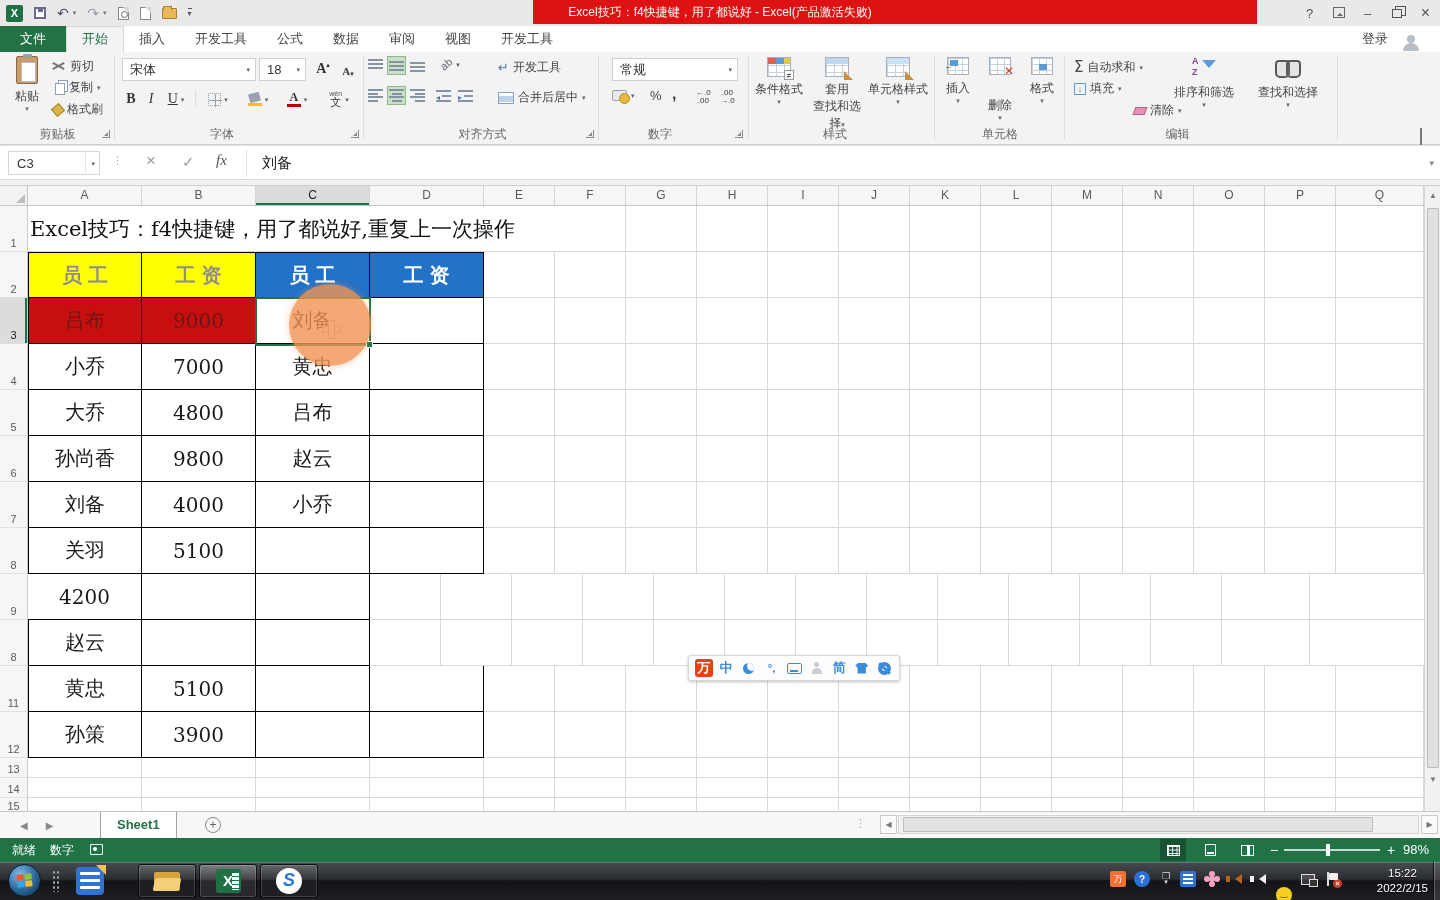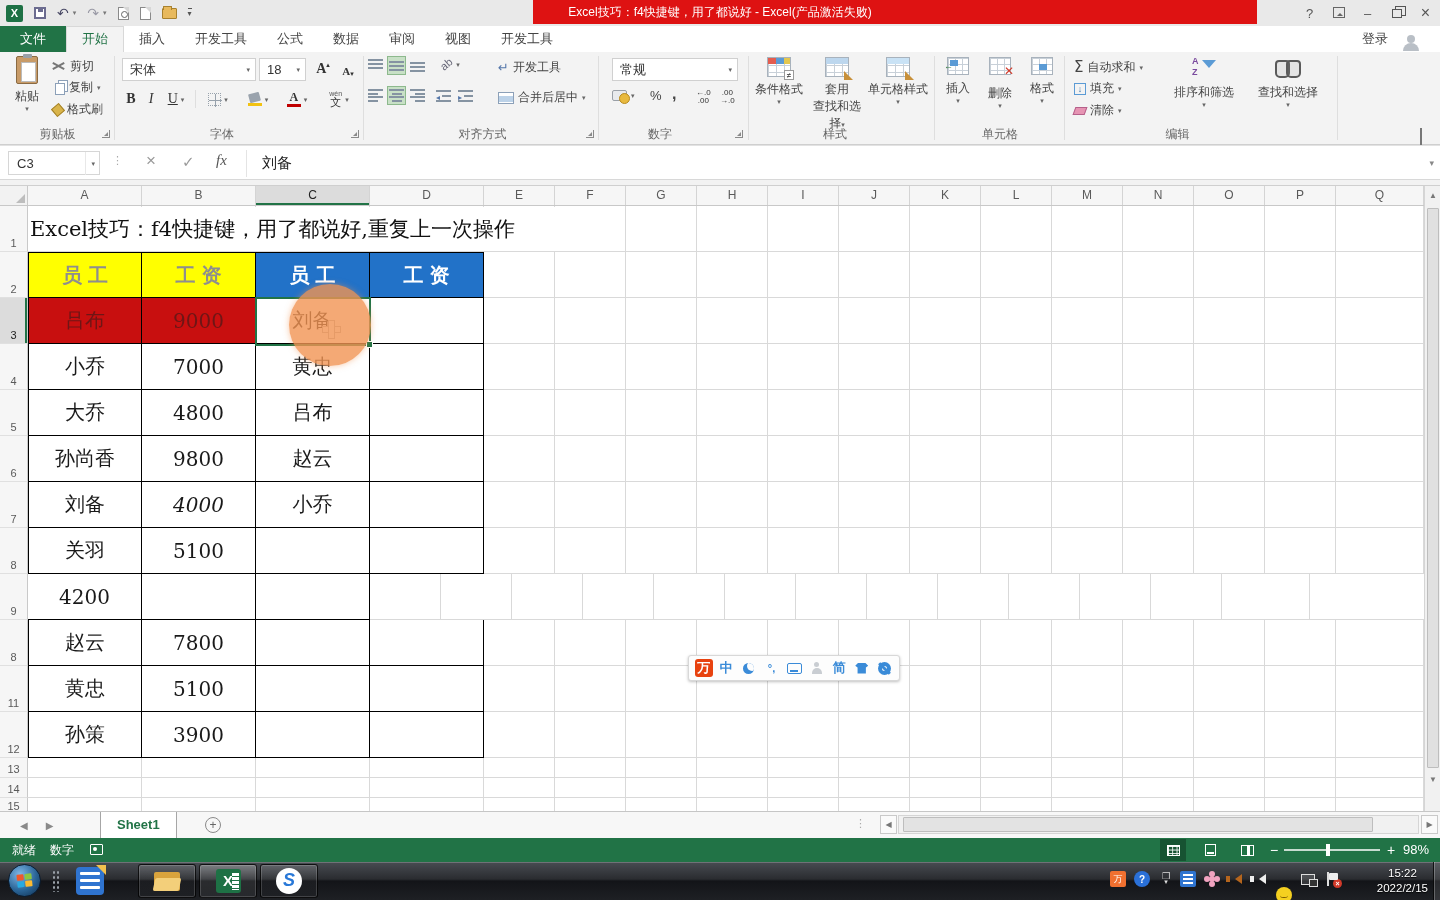--- a/index.html
+++ b/index.html
@@ -563,21 +563,21 @@
           <i class="cellblue" style="left:2px;top:2px;"></i>
           <i class="arr-ins">←</i>
         </span>
       <span style="margin-top:5px;">插入</span>
         <span class="dd">▾</span>
     </div>
     <div class="bigbtn" style="left:980px;top:5px;width:40px;">
       <span class="mgrid sm">
           <i class="xred">✕</i>
         </span>
-      <span style="margin-top:10px;">删除</span>
+      <span style="margin-top:22px;">删除</span>
         <span class="dd">▾</span>
     </div>
     <div class="bigbtn" style="left:1022px;top:5px;width:40px;">
       <span class="mgrid sm">
           <i class="cellblue"></i>
         </span>
       <span style="margin-top:5px;">格式</span>
         <span class="dd">▾</span>
     </div>
     <div class="glabel" style="left:955px;width:90px;">单元格</div>
@@ -585,21 +585,21 @@
     <div class="rbtn" style="left:1074px;top:6px;">
       <span class="sigma">Σ</span>
         <span>自动求和</span>
         <span class="dd">▾</span>
     </div>
     <div class="rbtn" style="left:1074px;top:28px;">
       <span class="fill-ico">↓</span>
         <span>填充</span>
         <span class="dd">▾</span>
     </div>
-    <div class="rbtn" style="left:1074px;top:50px;">
+    <div class="rbtn" style="left:1134px;top:50px;">
       <span class="ers"></span>
         <span>清除</span>
         <span class="dd">▾</span>
     </div>
     <div class="bigbtn" style="left:1164px;top:4px;width:80px;">
       <span class="azf">
           <span class="a">A</span>
           <span class="z">Z</span>
           <span class="fun"></span>
         </span>
@@ -779,21 +779,21 @@
           <div class="cell" style="width: 71px;"></div>
           <div class="cell" style="width: 71px;"></div>
           <div class="cell" style="width: 71px;"></div>
           <div class="cell" style="width: 71px;"></div>
           <div class="cell" style="width: 88px;"></div>
           <div class="cell fill"></div>
         </div>
         <div class="srow" style="height: 46px;">
           <div class="rn">7</div>
           <div class="cell tb tbl" style="width: 114px;">刘备</div>
-          <div class="cell tb" style="width: 114px; font-style: italic;">4000</div>
+          <div class="cell tb" style="width: 114px;">4000</div>
           <div class="cell tb" style="width: 114px;">小乔</div>
           <div class="cell tb" style="width: 114px;"></div>
           <div class="cell" style="width: 71px;"></div>
           <div class="cell" style="width: 71px;"></div>
           <div class="cell" style="width: 71px;"></div>
           <div class="cell" style="width: 71px;"></div>
           <div class="cell" style="width: 71px;"></div>
           <div class="cell" style="width: 71px;"></div>
           <div class="cell" style="width: 71px;"></div>
           <div class="cell" style="width: 71px;"></div>
@@ -841,21 +841,20 @@
           <div class="cell" style="width: 71px;"></div>
           <div class="cell" style="width: 71px;"></div>
           <div class="cell" style="width: 71px;"></div>
           <div class="cell" style="width: 71px;"></div>
           <div class="cell" style="width: 88px;"></div>
           <div class="cell fill"></div>
         </div>
         <div class="srow" style="height: 46px;">
           <div class="rn">8</div>
           <div class="cell tb tbl" style="width: 114px;">赵云</div>
-          <div class="cell tb" style="width: 114px;">7800</div>
           <div class="cell tb" style="width: 114px;"></div>
           <div class="cell tb" style="width: 114px;"></div>
           <div class="cell" style="width: 71px;"></div>
           <div class="cell" style="width: 71px;"></div>
           <div class="cell" style="width: 71px;"></div>
           <div class="cell" style="width: 71px;"></div>
           <div class="cell" style="width: 71px;"></div>
           <div class="cell" style="width: 71px;"></div>
           <div class="cell" style="width: 71px;"></div>
           <div class="cell" style="width: 71px;"></div>

